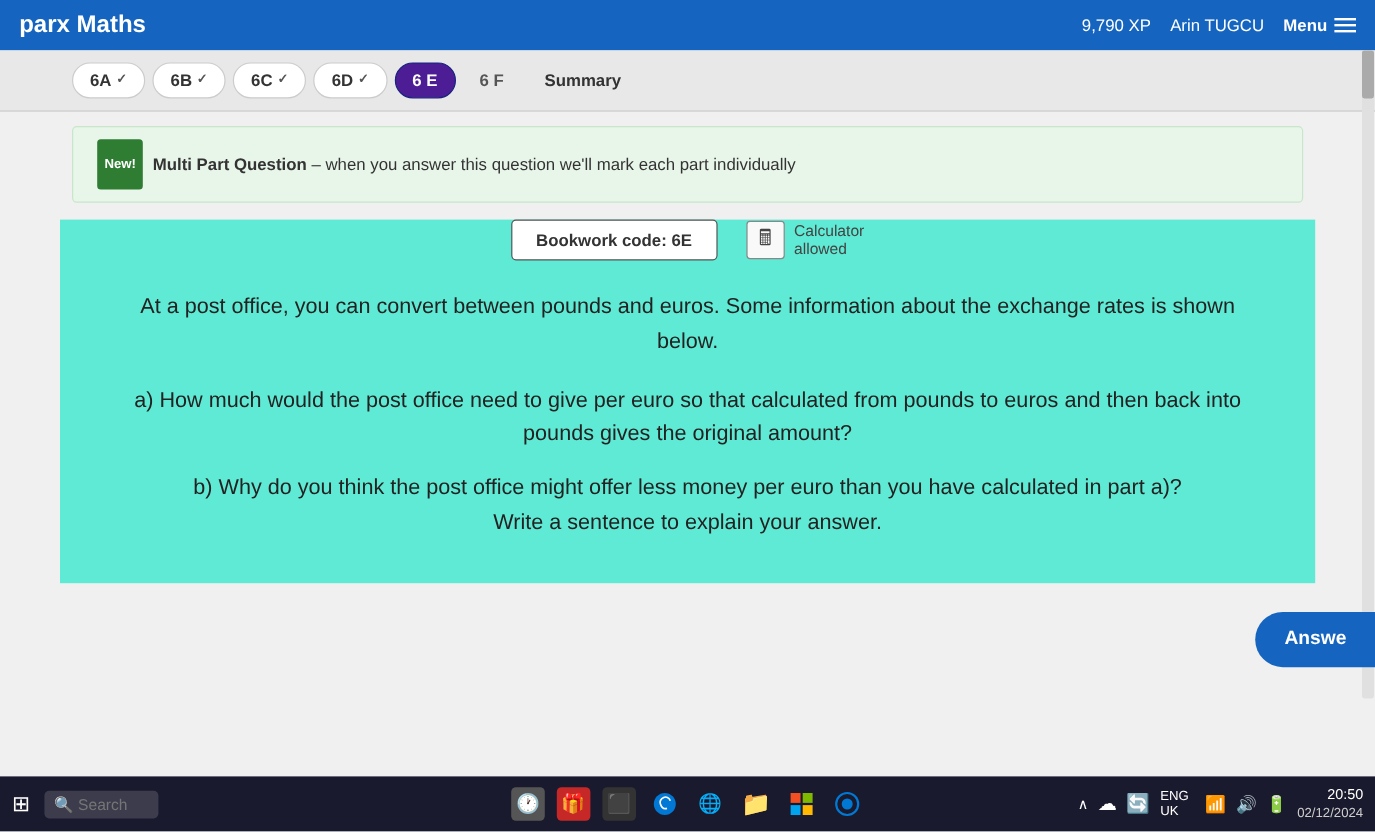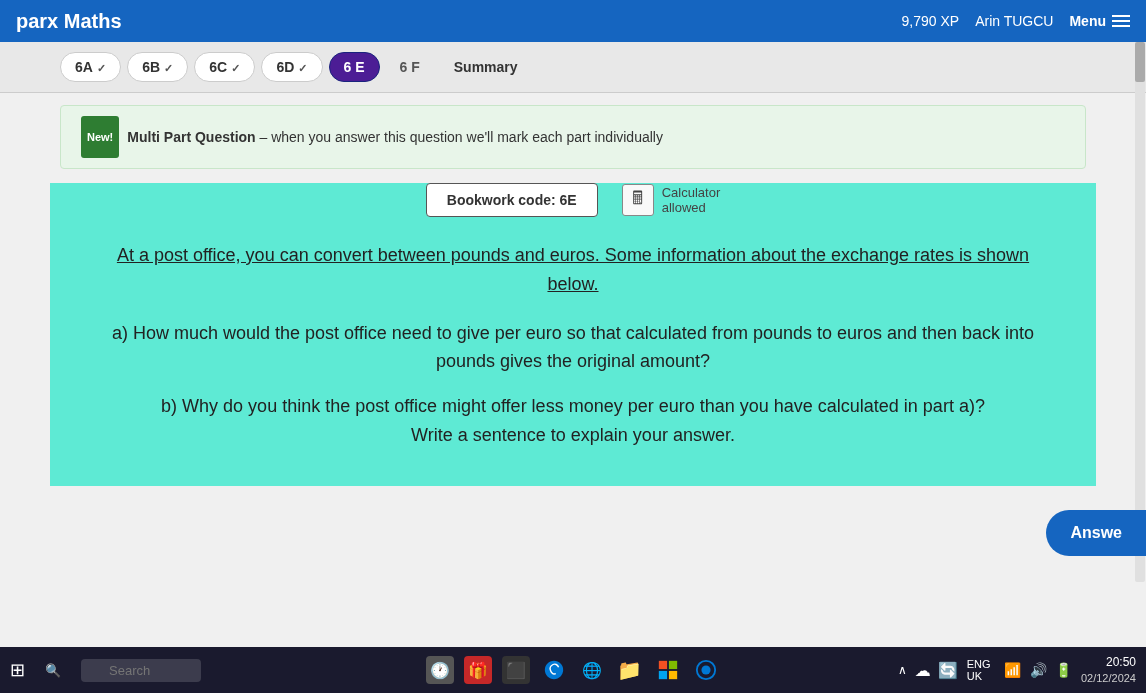--- a/index.html
+++ b/index.html
@@ -62,21 +62,21 @@
     .nav-tabs {
       background: #e8e8e8;
       display: flex;
       align-items: center;
       padding: 10px 60px;
       gap: 6px;
       border-bottom: 1px solid #ccc;
     }
     .nav-tab {
       display: flex;
-      align-items: flex-end;
+      align-items: flex-start;
       gap: 4px;
       padding: 6px 14px;
       border-radius: 20px;
       font-size: 14px;
       font-weight: 600;
       cursor: pointer;
       background: white;
       border: 1px solid #ccc;
       color: #333;
     }
@@ -170,21 +170,20 @@
     
     .question-area {
       text-align: center;
       padding: 10px 40px 20px;
     }
     .question-intro {
       font-size: 18px;
       line-height: 1.6;
       color: #222;
       margin-bottom: 20px;
-      text-decoration: underline;
     }
     .question-part {
       font-size: 18px;
       line-height: 1.6;
       color: #222;
       margin-bottom: 16px;
       text-align: center;
     }
 
     
@@ -296,23 +295,22 @@
       font-size: 18px;
       cursor: pointer;
     }
     .search-box {
       background: rgba(255,255,255,0.15);
       border: none;
       border-radius: 4px;
       padding: 4px 10px 4px 28px;
       color: white;
       font-size: 13px;
-      width: 120px;
+      width: 95px;
       position: relative;
-      margin-left: 44px;
     }
     .search-wrapper {
       position: relative;
       display: flex;
       align-items: center;
     }
     .search-wrapper-icon {
       position: absolute;
       left: 8px;
       color: white;

